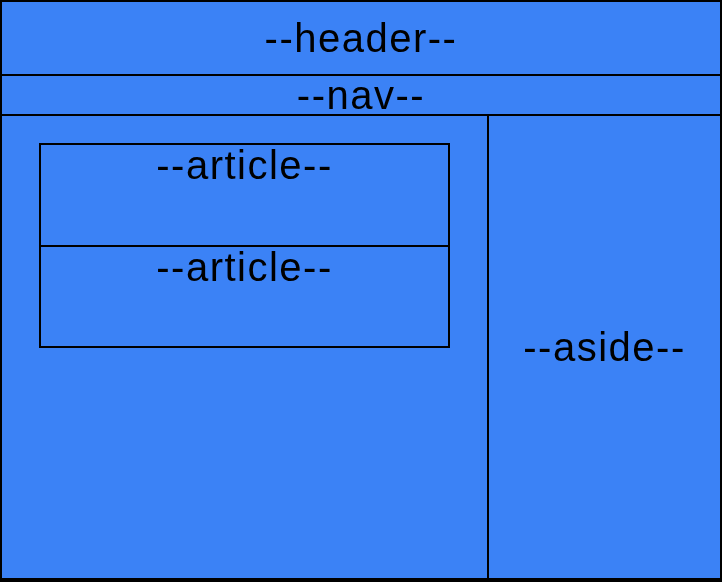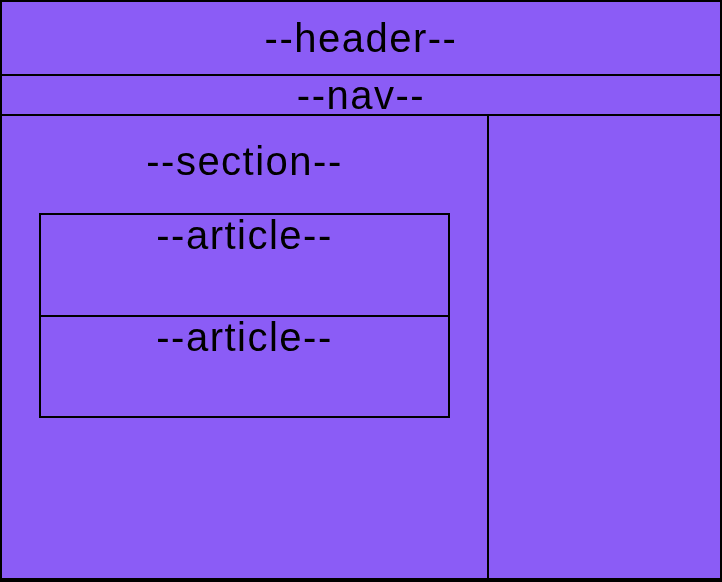--- a/index.html
+++ b/index.html
@@ -5,21 +5,21 @@
   html, body {
     margin: 0;
     padding: 0;
     background: #ffffff;
   }
   .page {
     width: 722px;
     height: 582px;
     box-sizing: border-box;
     border: 2px solid #000000;
-    background: #8b5cf6;
+    background: #3b82f6;
     display: flex;
     flex-direction: column;
     font-family: "Liberation Sans", sans-serif;
     color: #000000;
     overflow: hidden;
   }
   .label {
     font-size: 40px;
     letter-spacing: 1.5px;
     white-space: nowrap;
@@ -114,29 +114,31 @@
     <span class="label">--header--</span>
   </div>
 
   <div class="nav-region">
     <span class="label">--nav--</span>
   </div>
 
   <div class="main-row">
 
     <div class="section-region">
-      <div class="label section-label">--section--</div>
 
       <div class="article-box">
         <div class="article-cell first">
           <span class="label">--article--</span>
         </div>
         <div class="article-cell">
           <span class="label">--article--</span>
         </div>
       </div>
     </div>
 
+    <div class="aside-region">
+      <span class="label">--aside--</span>
+    </div>
 
   </div>
 
 
 </div>
 
 </body></html>

